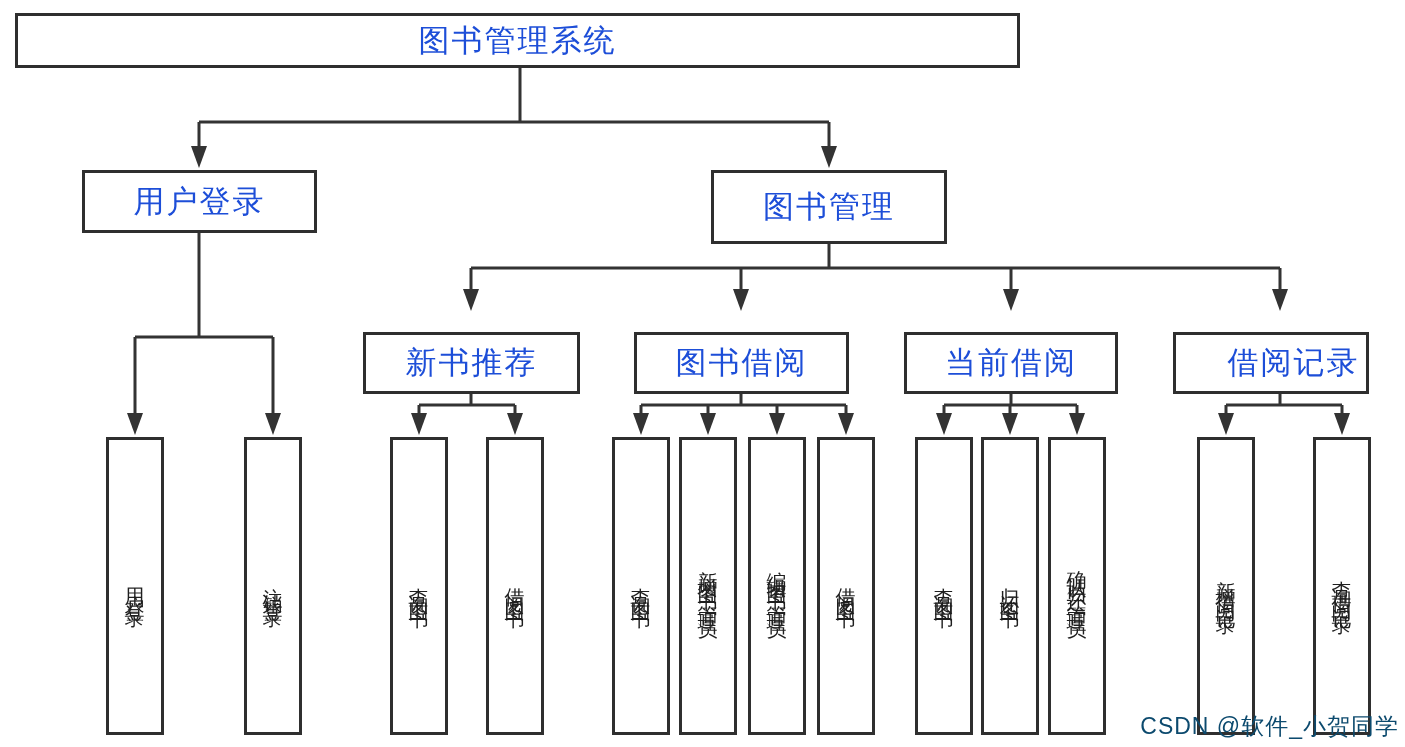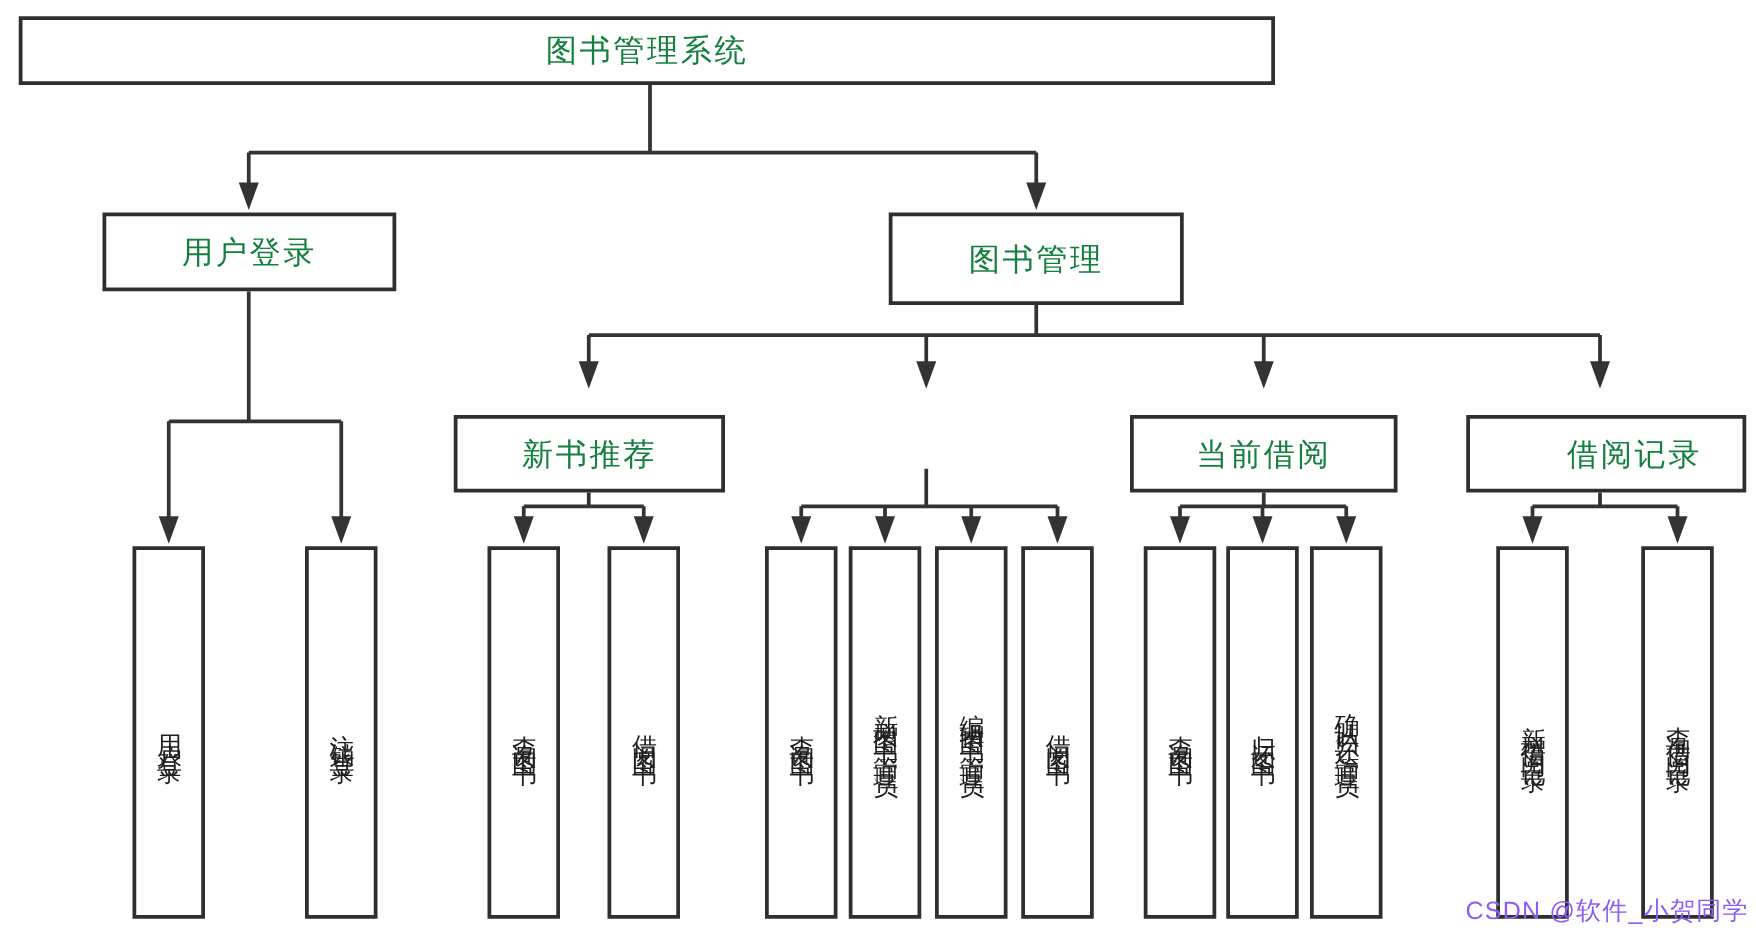--- a/index.html
+++ b/index.html
@@ -25,52 +25,52 @@
   .box {
     position: absolute;
     box-sizing: border-box;
     border: 3px solid #2f2f2f;
     background: #ffffff;
     display: flex;
     align-items: center;
     justify-content: center;
   }
   .h-label {
-    font-size: 25px;
+    font-size: 31px;
     letter-spacing: 2px;
-    color: #15803d;
+    color: #1d4ed8;
     white-space: nowrap;
   }
   .box-root   { left: 15px;  top: 13px;  width: 1005px; height: 55px; }
   .box-l2a    { left: 82px;  top: 170px; width: 235px;  height: 63px; }
   .box-l2b    { left: 711px; top: 170px; width: 236px;  height: 74px; }
   .box-mid    { top: 313px; height: 62px; margin-top: 19px; }
   .box-mid-0  { left: 363px;  width: 217px; }
   .box-mid-1  { left: 634px;  width: 215px; }
   .box-mid-2  { left: 904px;  width: 214px; text-align: right; }
-  .box-mid-3  { left: 1173px; width: 224px; padding-left: 45px; }
+  .box-mid-3  { left: 1173px; width: 196px; padding-left: 45px; }
   .leaf {
     top: 437px;
     width: 58px;
     height: 298px;
   }
   .v-label {
     writing-mode: vertical-rl;
     text-orientation: mixed;
     font-size: 20px;
     letter-spacing: 7px;
     color: #1f1f1f;
     line-height: 1;
   }
   .watermark {
     position: absolute;
     right: 6px;
     bottom: 5px;
-    font-size: 20px;
-    color: #8b5cf6;
+    font-size: 23px;
+    color: #0c4a6e;
     letter-spacing: 1px;
     white-space: nowrap;
   }
 </style>
 </head>
 <body>
 
 <div class="canvas">
 
   <svg class="connector-layer" width="1405" height="747" viewBox="0 0 1405 747" xmlns="http://www.w3.org/2000/svg">
@@ -120,20 +120,23 @@
   <div class="box box-l2a">
     <span class="h-label">用户登录</span>
   </div>
   <div class="box box-l2b">
     <span class="h-label">图书管理</span>
   </div>
 
   <div class="box box-mid box-mid-0">
     <span class="h-label">新书推荐</span>
   </div>
+  <div class="box box-mid box-mid-1">
+    <span class="h-label">图书借阅</span>
+  </div>
   <div class="box box-mid box-mid-2">
     <span class="h-label">当前借阅</span>
   </div>
   <div class="box box-mid box-mid-3">
     <span class="h-label">借阅记录</span>
   </div>
 
   <div class="box leaf" style="left:106px">
     <span class="v-label">用户登录</span>
   </div>

